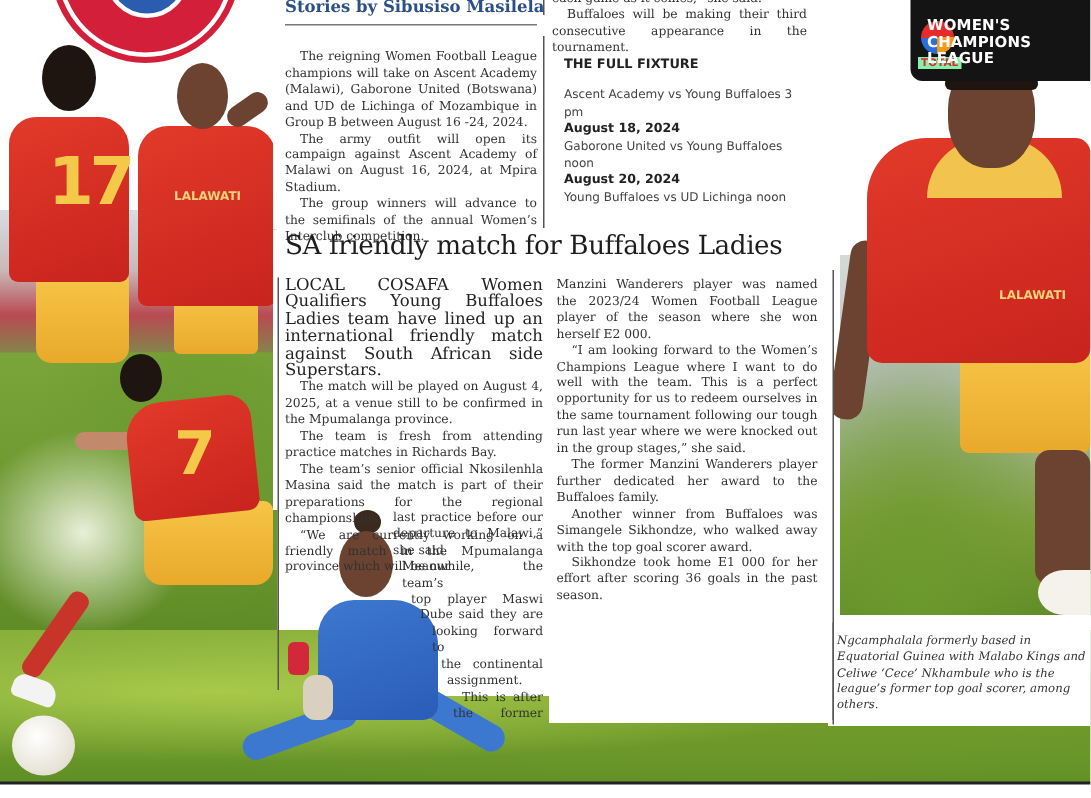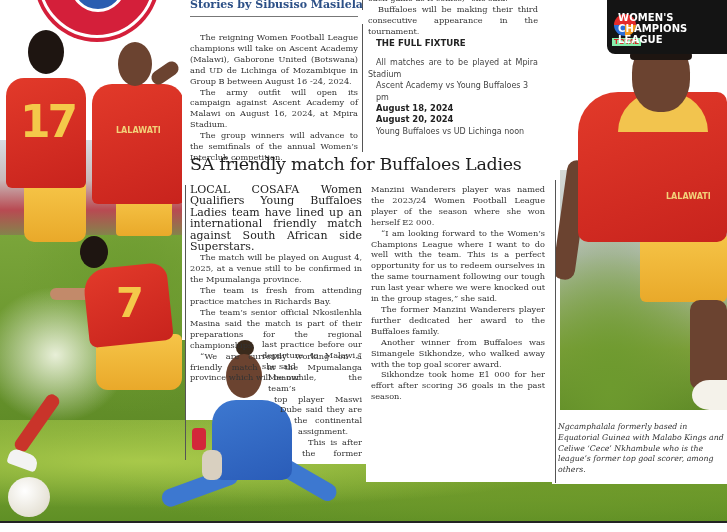--- a/index.html
+++ b/index.html
@@ -47,21 +47,21 @@
 
     
     .jersey-red { background: linear-gradient(160deg, #e23a2a, #c8231d); }
     .shorts-yellow { background: linear-gradient(180deg, #f6c548, #e9a92a); }
     .skin { background: #6b4330; }
     .hair { background: #1e1511; }
 
     .p17-body { left: 6px; top: 78px; width: 80px; height: 110px; border-radius: 18px 20px 6px 6px; }
     .p17-shorts { left: 24px; top: 182px; width: 62px; height: 60px; border-radius: 4px 4px 10px 10px; }
     .p17-head { left: 28px; top: 30px; width: 36px; height: 44px; border-radius: 50%; }
-    .p17-num { left: 20px; top: 96px; font-family: "DejaVu Sans", sans-serif; font-weight: bold; font-size: 44px; color: #f4c94a; letter-spacing: -3px; }
+    .p17-num { left: 32px; top: 96px; font-family: "DejaVu Sans", sans-serif; font-weight: bold; font-size: 44px; color: #f4c94a; letter-spacing: -3px; }
 
     .pc-body { left: 92px; top: 84px; width: 92px; height: 120px; border-radius: 20px 20px 6px 6px; }
     .pc-shorts { left: 116px; top: 196px; width: 56px; height: 40px; border-radius: 4px; }
     .pc-head { left: 118px; top: 42px; width: 34px; height: 44px; border-radius: 50%; }
     .pc-arm { left: 150px; top: 66px; width: 30px; height: 14px; border-radius: 8px; transform: rotate(-35deg); }
     .pc-text { left: 116px; top: 126px; font-family: "DejaVu Sans", sans-serif; font-size: 8px; color: #f2d27a; font-weight: bold; }
 
     .p7-body { left: 86px; top: 266px; width: 84px; height: 78px; border-radius: 24px 16px 8px 8px; transform: rotate(-6deg); }
     .p7-shorts { left: 96px; top: 334px; width: 86px; height: 56px; border-radius: 6px 6px 12px 12px; }
     .p7-head { left: 80px; top: 236px; width: 28px; height: 32px; border-radius: 50%; }
@@ -236,23 +236,23 @@
   <p>The army outfit will open its campaign against Ascent Academy of Malawi on August 16, 2024, at Mpira Stadium.</p>
   <p>The group winners will advance to the semifinals of the annual Women’s Interclub competition.</p>
 </div>
 
 <div class="abs col" style="left:368px; top:-7px; width:170px;">
   <p class="noindent">each game as it comes,” she said.</p>
   <p>Buffaloes will be making their third consecutive appearance in the tournament.</p>
 </div>
 <div class="abs fixture" style="left:368px; top:30px; width:170px;">
   <div class="fx-head">THE FULL FIXTURE</div>
-  <div class="fx-intro">All matches are to be played at Mpira Stadium</div>
   <div class="fx-match">Ascent Academy vs Young Buffaloes 3 pm</div>
   <div class="fx-date">August 18, 2024</div>
+  <div class="fx-match">Gaborone United vs Young Buffaloes noon</div>
   <div class="fx-date">August 20, 2024</div>
   <div class="fx-match">Young Buffaloes vs UD Lichinga noon</div>
 </div>
 
 <div class="abs headline">SA friendly match for Buffaloes Ladies</div>
 
 <div class="abs col" style="left:190px; top:184px; width:172px;">
   <p class="noindent lede">LOCAL COSAFA Women Qualifiers Young Buffaloes Ladies team have lined up an international friendly match against South African side Superstars.</p>
   <p>The match will be played on August 4, 2025, at a venue still to be confirmed in the Mpumalanga province.</p>
   <p>The team is fresh from attending practice matches in Richards Bay.</p>
@@ -260,20 +260,21 @@
   <p>“We are currently working on a friendly match in the Mpumalanga province which will be our</p>
 </div>
 
 <div class="abs col" style="left:262px; top:339px; width:100px;">
   <div style="text-align:justify; text-align-last:justify;">last practice before our</div>
   <div style="text-align:justify; text-align-last:justify;">departure to Malawi,”</div>
   <div>she said</div>
   <div style="padding-left:6px; text-align-last:justify;">Meanwhile, the team’s</div>
   <div style="padding-left:12px; text-align-last:justify;">top player Maswi</div>
   <div style="padding-left:18px; text-align-last:justify;">Dube said they are</div>
+  <div style="padding-left:26px; text-align-last:justify;">looking forward to</div>
   <div style="padding-left:32px; text-align-last:justify;">the continental</div>
   <div style="padding-left:36px;">assignment.</div>
   <div style="padding-left:46px; text-align-last:justify;">This is after</div>
   <div style="padding-left:40px; text-align-last:justify;">the former</div>
 </div>
 
 <div class="abs col" style="left:371px; top:184px; width:174px;">
   <p class="noindent">Manzini Wanderers player was named the 2023/24 Women Football League player of the season where she won herself E2 000.</p>
   <p>“I am looking forward to the Women’s Champions League where I want to do well with the team. This is a perfect opportunity for us to redeem ourselves in the same tournament following our tough run last year where we were knocked out in the group stages,” she said.</p>
   <p>The former Manzini Wanderers player further dedicated her award to the Buffaloes family.</p>

